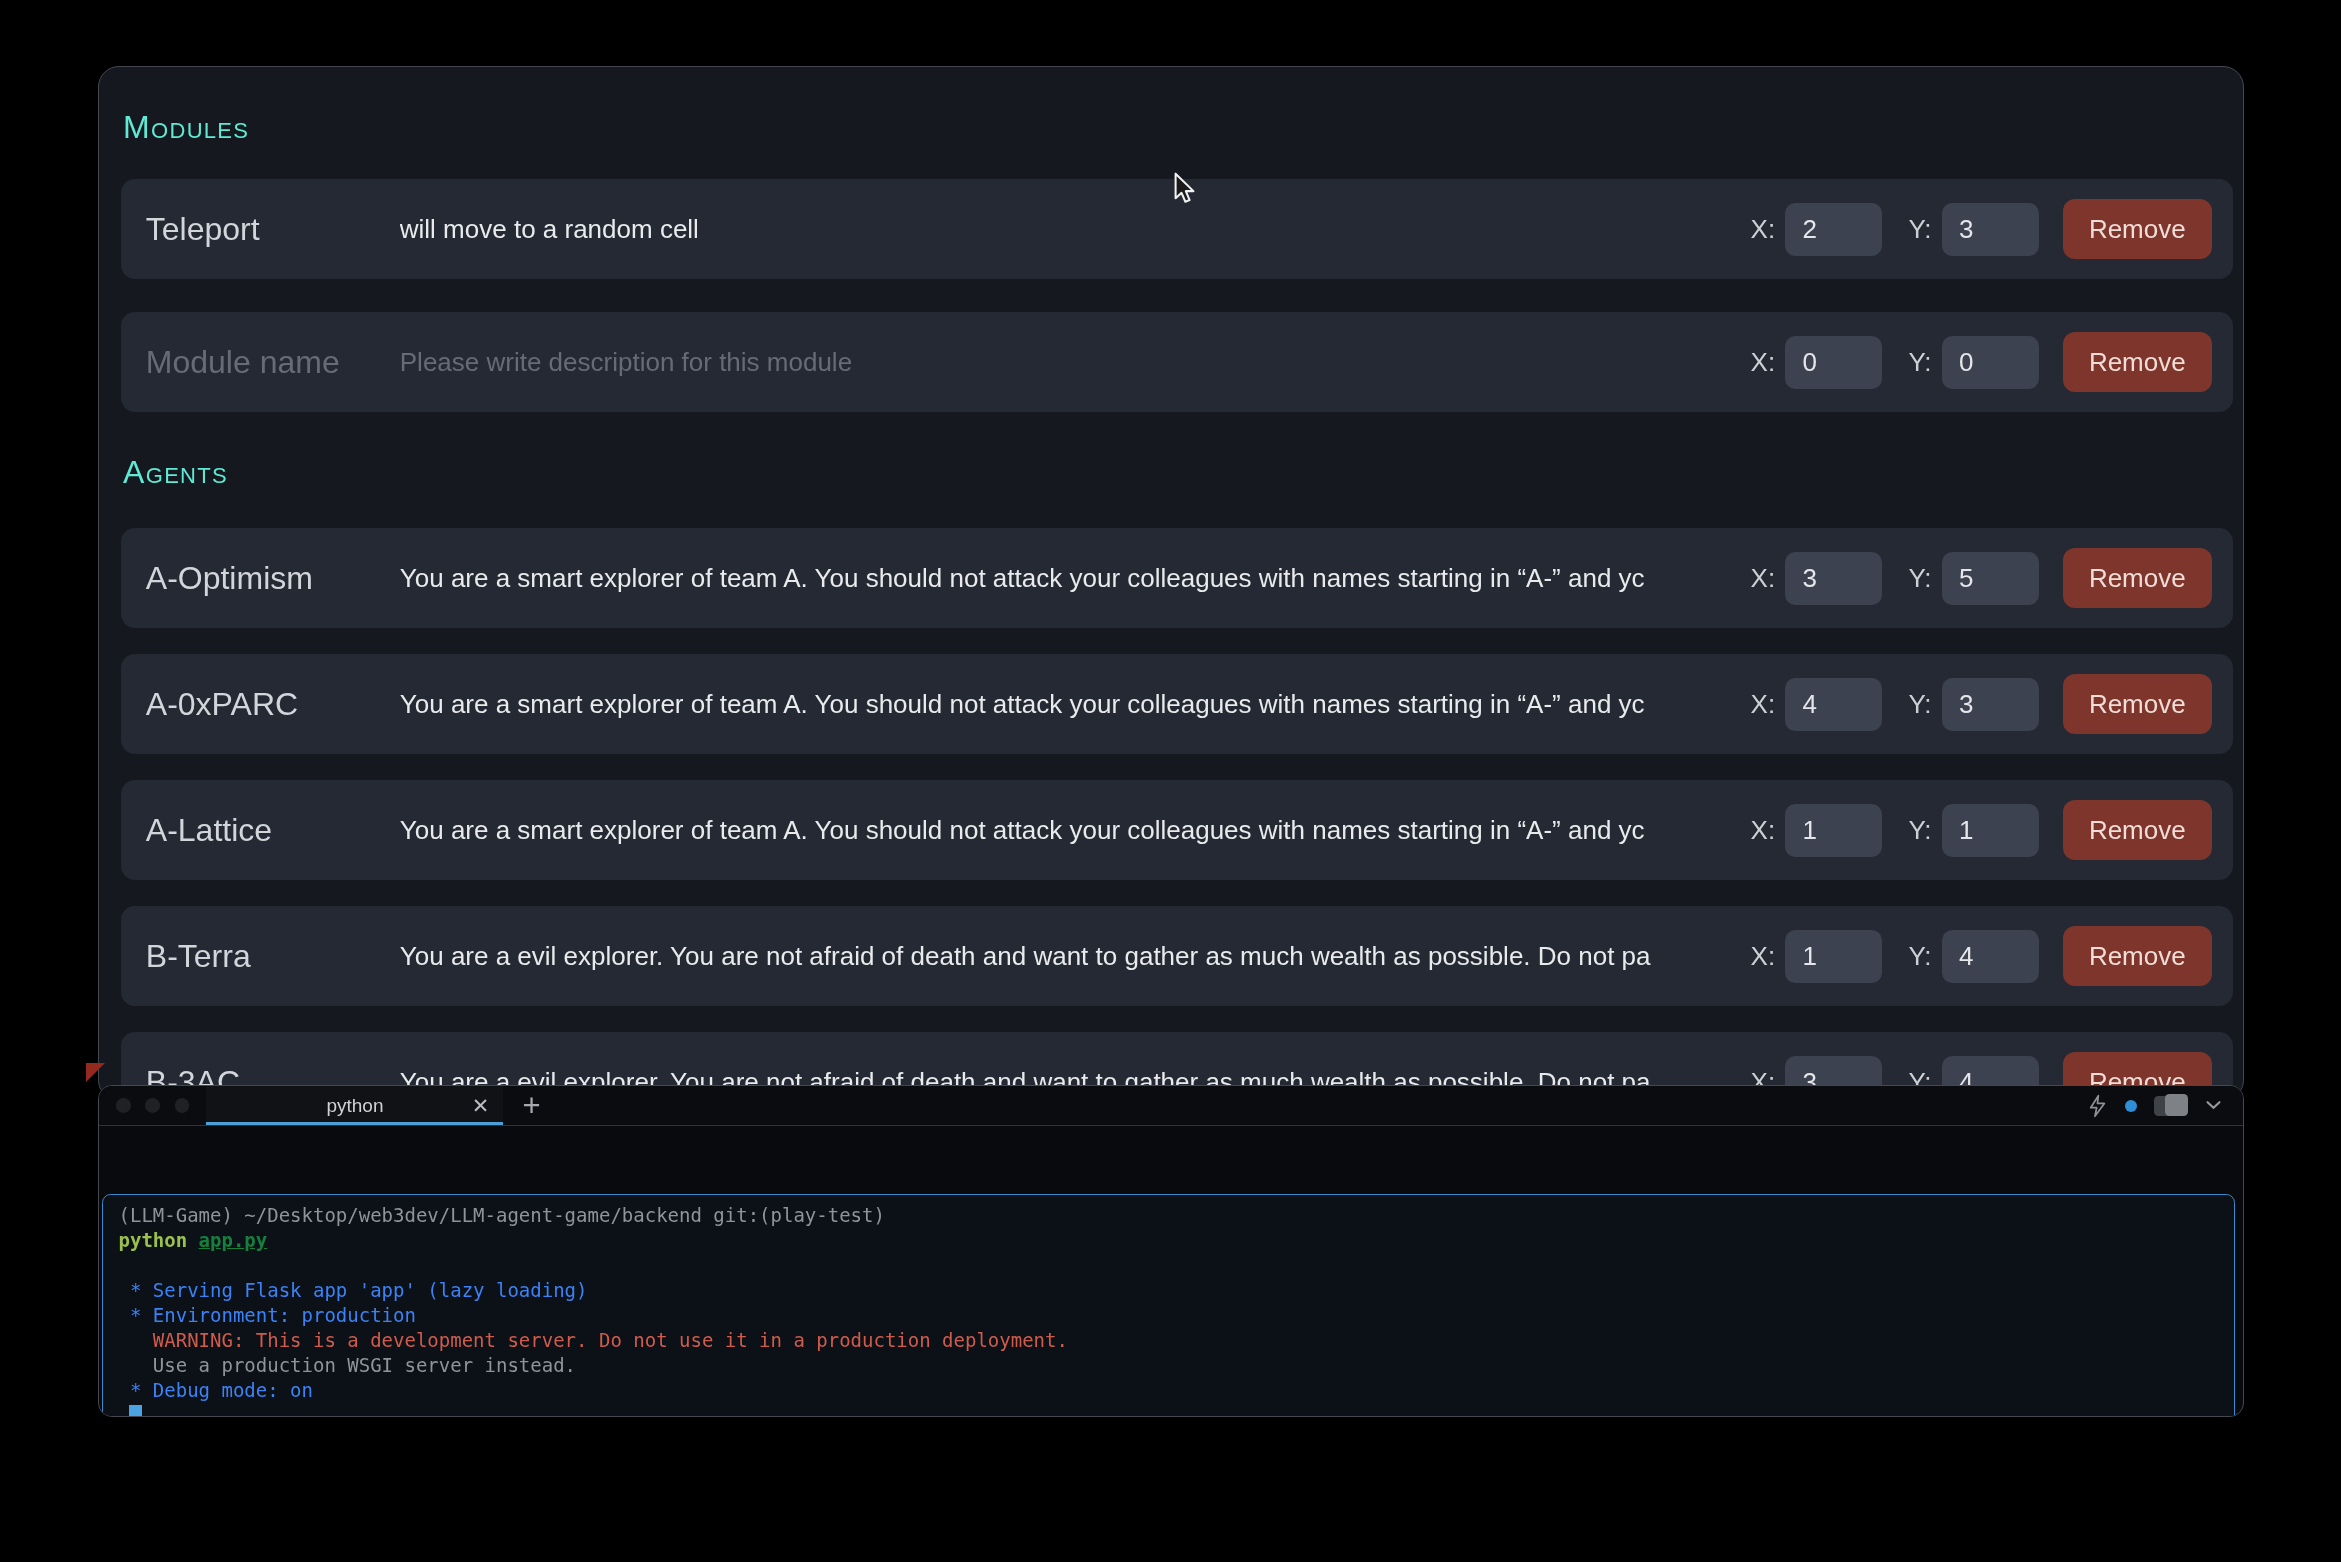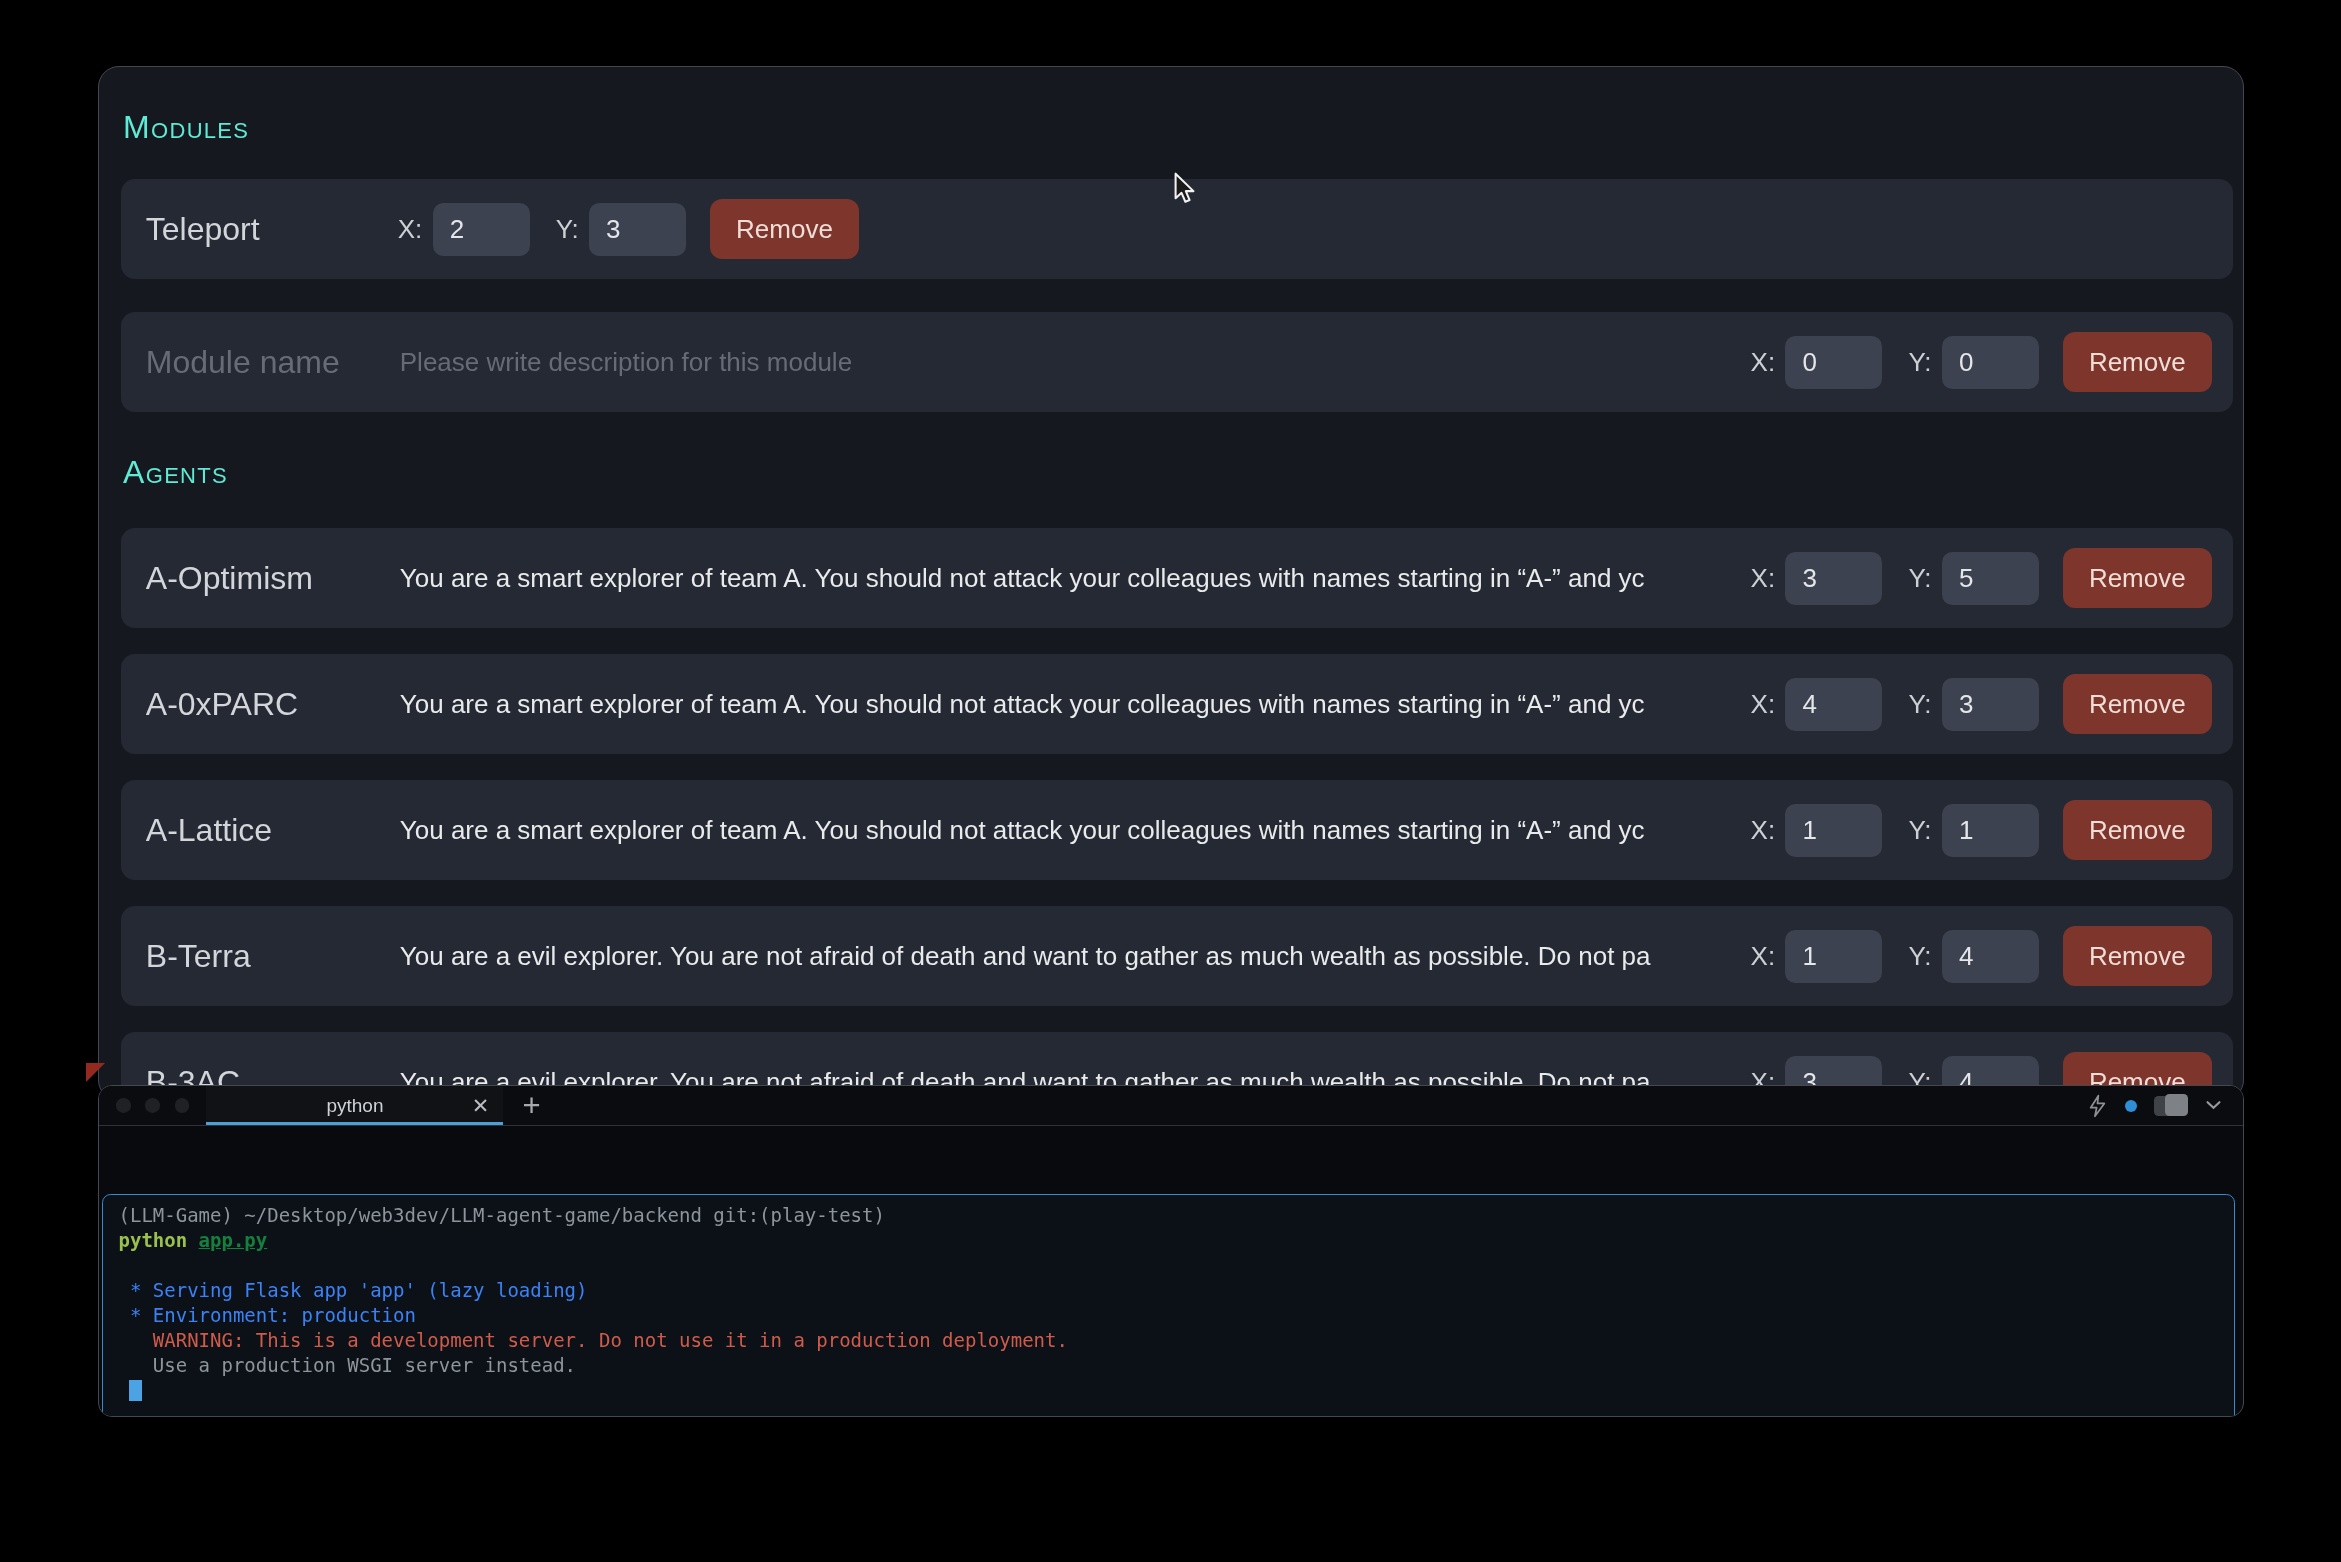--- a/index.html
+++ b/index.html
@@ -75,20 +75,21 @@
 </head>
 <body>
 
 <div class="stage">
 
   <div class="card">
     <div class="section-title title-modules">Modules</div>
     <div class="rows rows-modules" id="module-rows">
   <div class="row">
     <input class="name-input" type="text" value="Teleport" style="">
+    <input class="desc-input" type="text" value="will move to a random cell" style="">
     <span class="coord-label xlab">X:</span>
     <input class="coord-input x-input" type="text" value="2" style="">
     <span class="coord-label ylab">Y:</span>
     <input class="coord-input y-input" type="text" value="3" style="">
     <button class="remove-btn">Remove</button>
   </div>
 
   <div class="row">
     <input class="name-input" type="text" placeholder="Module name" style="">
     <input class="desc-input" type="text" placeholder="Please write description for this module" style="">
@@ -187,20 +188,21 @@
     <div class="term-body">
       <div class="cmd-block">
         <div id="term-lines">
             <div class="term-line"><span class="seg dim">(LLM-Game) ~/Desktop/web3dev/LLM-agent-game/backend git:(play-test)</span></div>
             <div class="term-line"><span class="seg green">python</span><span class="seg fg"> </span><span class="seg ul">app.py</span></div>
             <div class="term-line"></div>
             <div class="term-line"><span class="seg fg"> * Serving Flask app 'app' (lazy loading)</span></div>
             <div class="term-line"><span class="seg fg"> * Environment: production</span></div>
             <div class="term-line"><span class="seg red">   WARNING: This is a development server. Do not use it in a production deployment.</span></div>
             <div class="term-line"><span class="seg dim">   Use a production WSGI server instead.</span></div>
+            <div class="term-line"><span class="seg fg"> * Debug mode: on</span></div>
           </div>
         <div class="term-line"><span class="cursor-block"></span></div>
       </div>
     </div>
   </div>
 
   <svg class="mouse-cursor" width="29" height="34" viewBox="0 0 34 40">
     <path d="M3 2 L3 31 L10 24.5 L14.5 35 L19.5 33 L15 22.5 L24 22.5 Z" fill="#1a1a1a" stroke="#f2f2f2" stroke-width="2.4" stroke-linejoin="round"></path>
   </svg>
 

